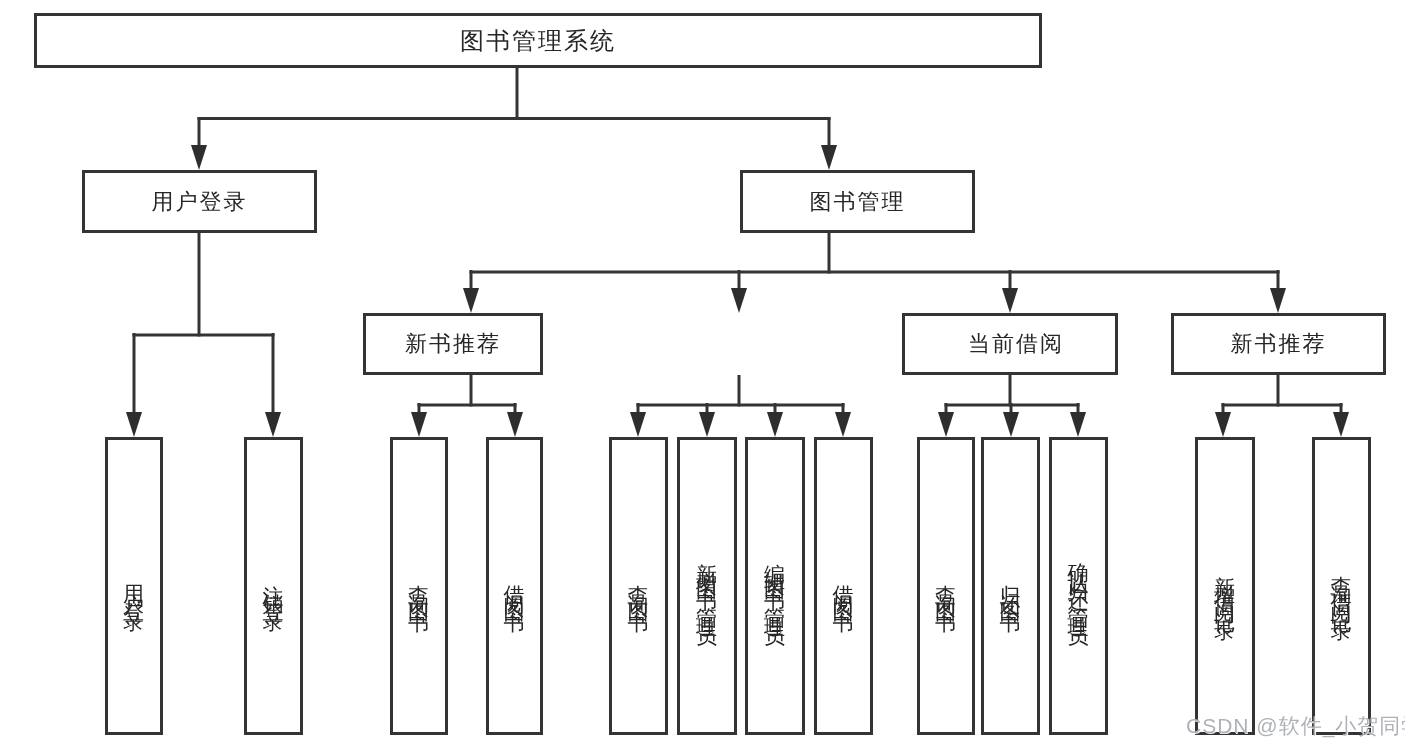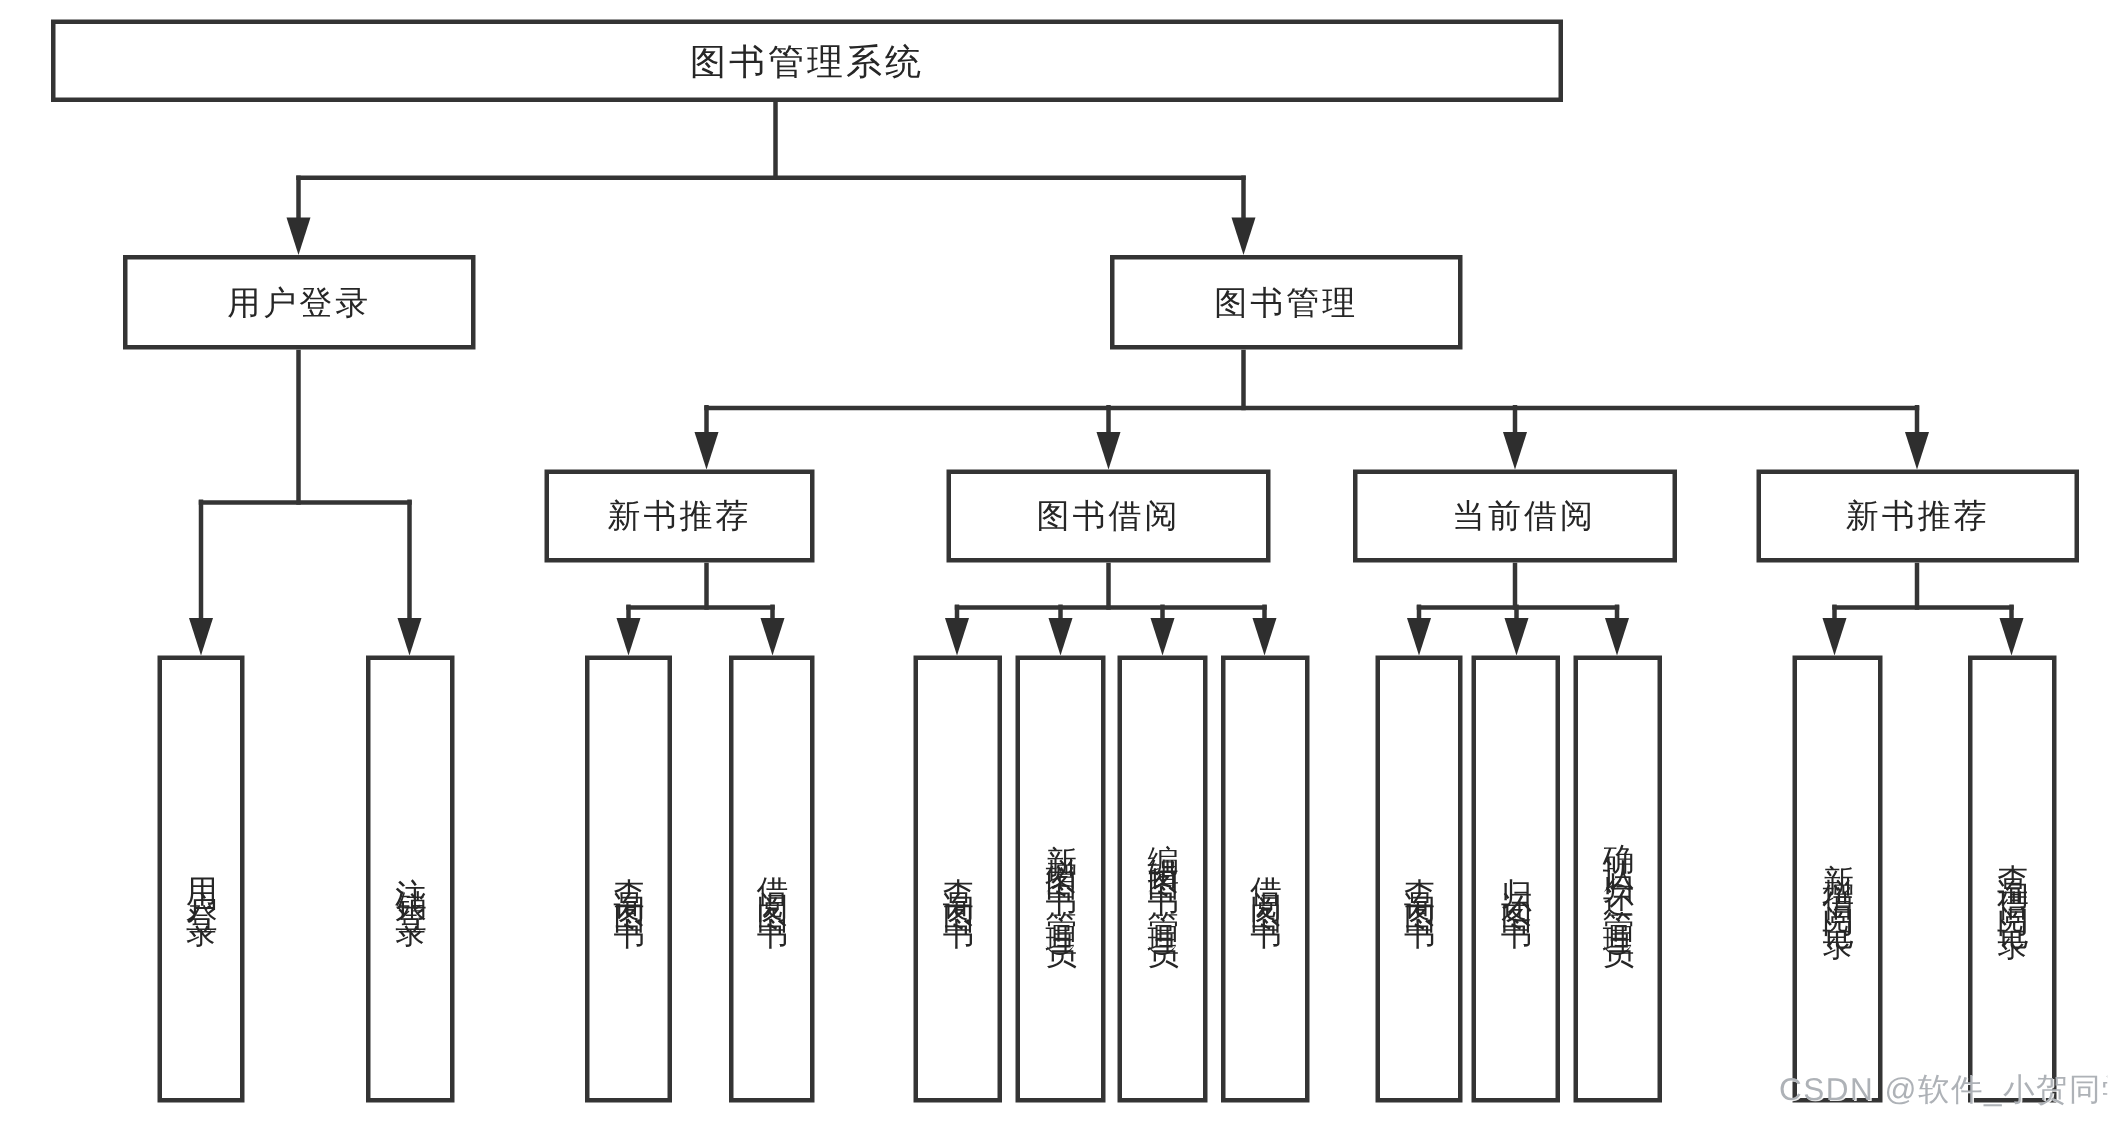--- a/index.html
+++ b/index.html
@@ -112,21 +112,20 @@
   <div class="box lv2" style="left:740px;">图书管理</div>
 
   <div class="box vbox" style="left:105px;width:58px;">
     <span>用户登录</span>
   </div>
   <div class="box vbox" style="left:244px;width:59px;">
     <span>注销登录</span>
   </div>
 
   <div class="box lv3" style="left:363px;width:180px;">新书推荐</div>
-  <div class="box lv3" style="left:631px;width:216px;">图书借阅</div>
   <div class="box lv3" style="left:902px;width:216px;padding-left:12px;">当前借阅</div>
   <div class="box lv3" style="left:1171px;width:215px;">新书推荐</div>
 
   <div class="box vbox" style="left:390px;width:58px;">
     <span>查询图书</span>
   </div>
   <div class="box vbox" style="left:486px;width:57px;">
     <span>借阅图书</span>
   </div>
 

